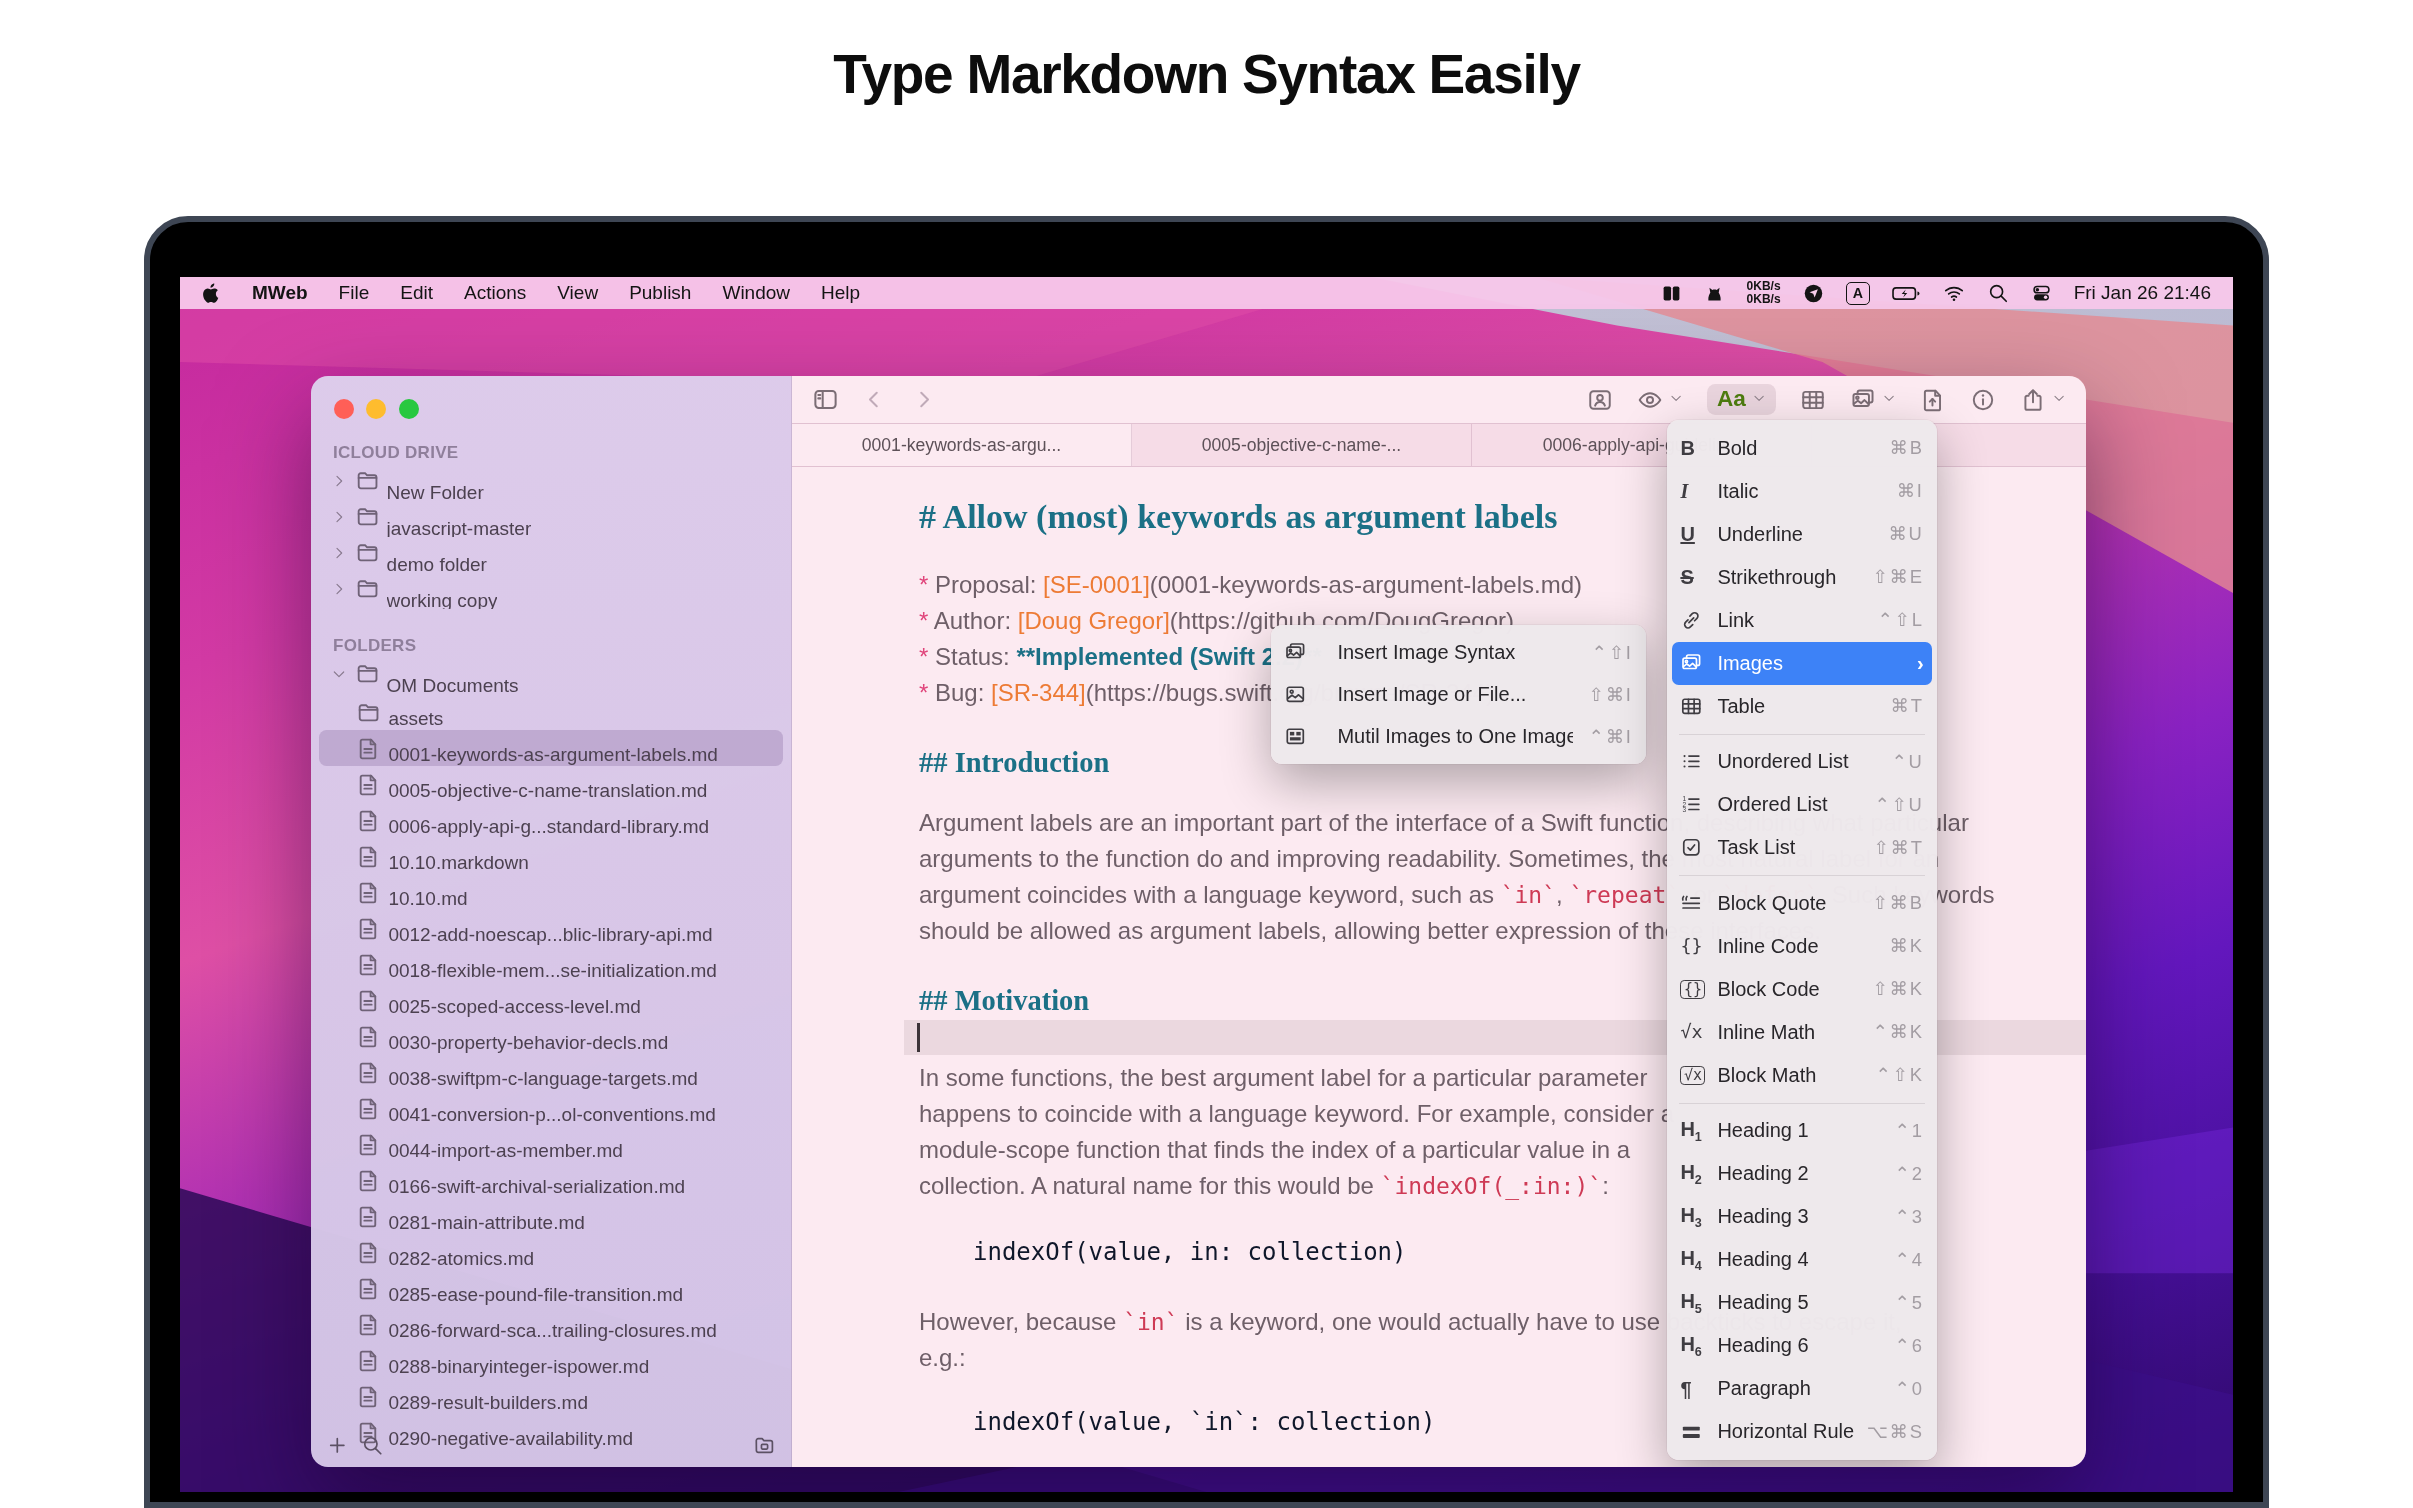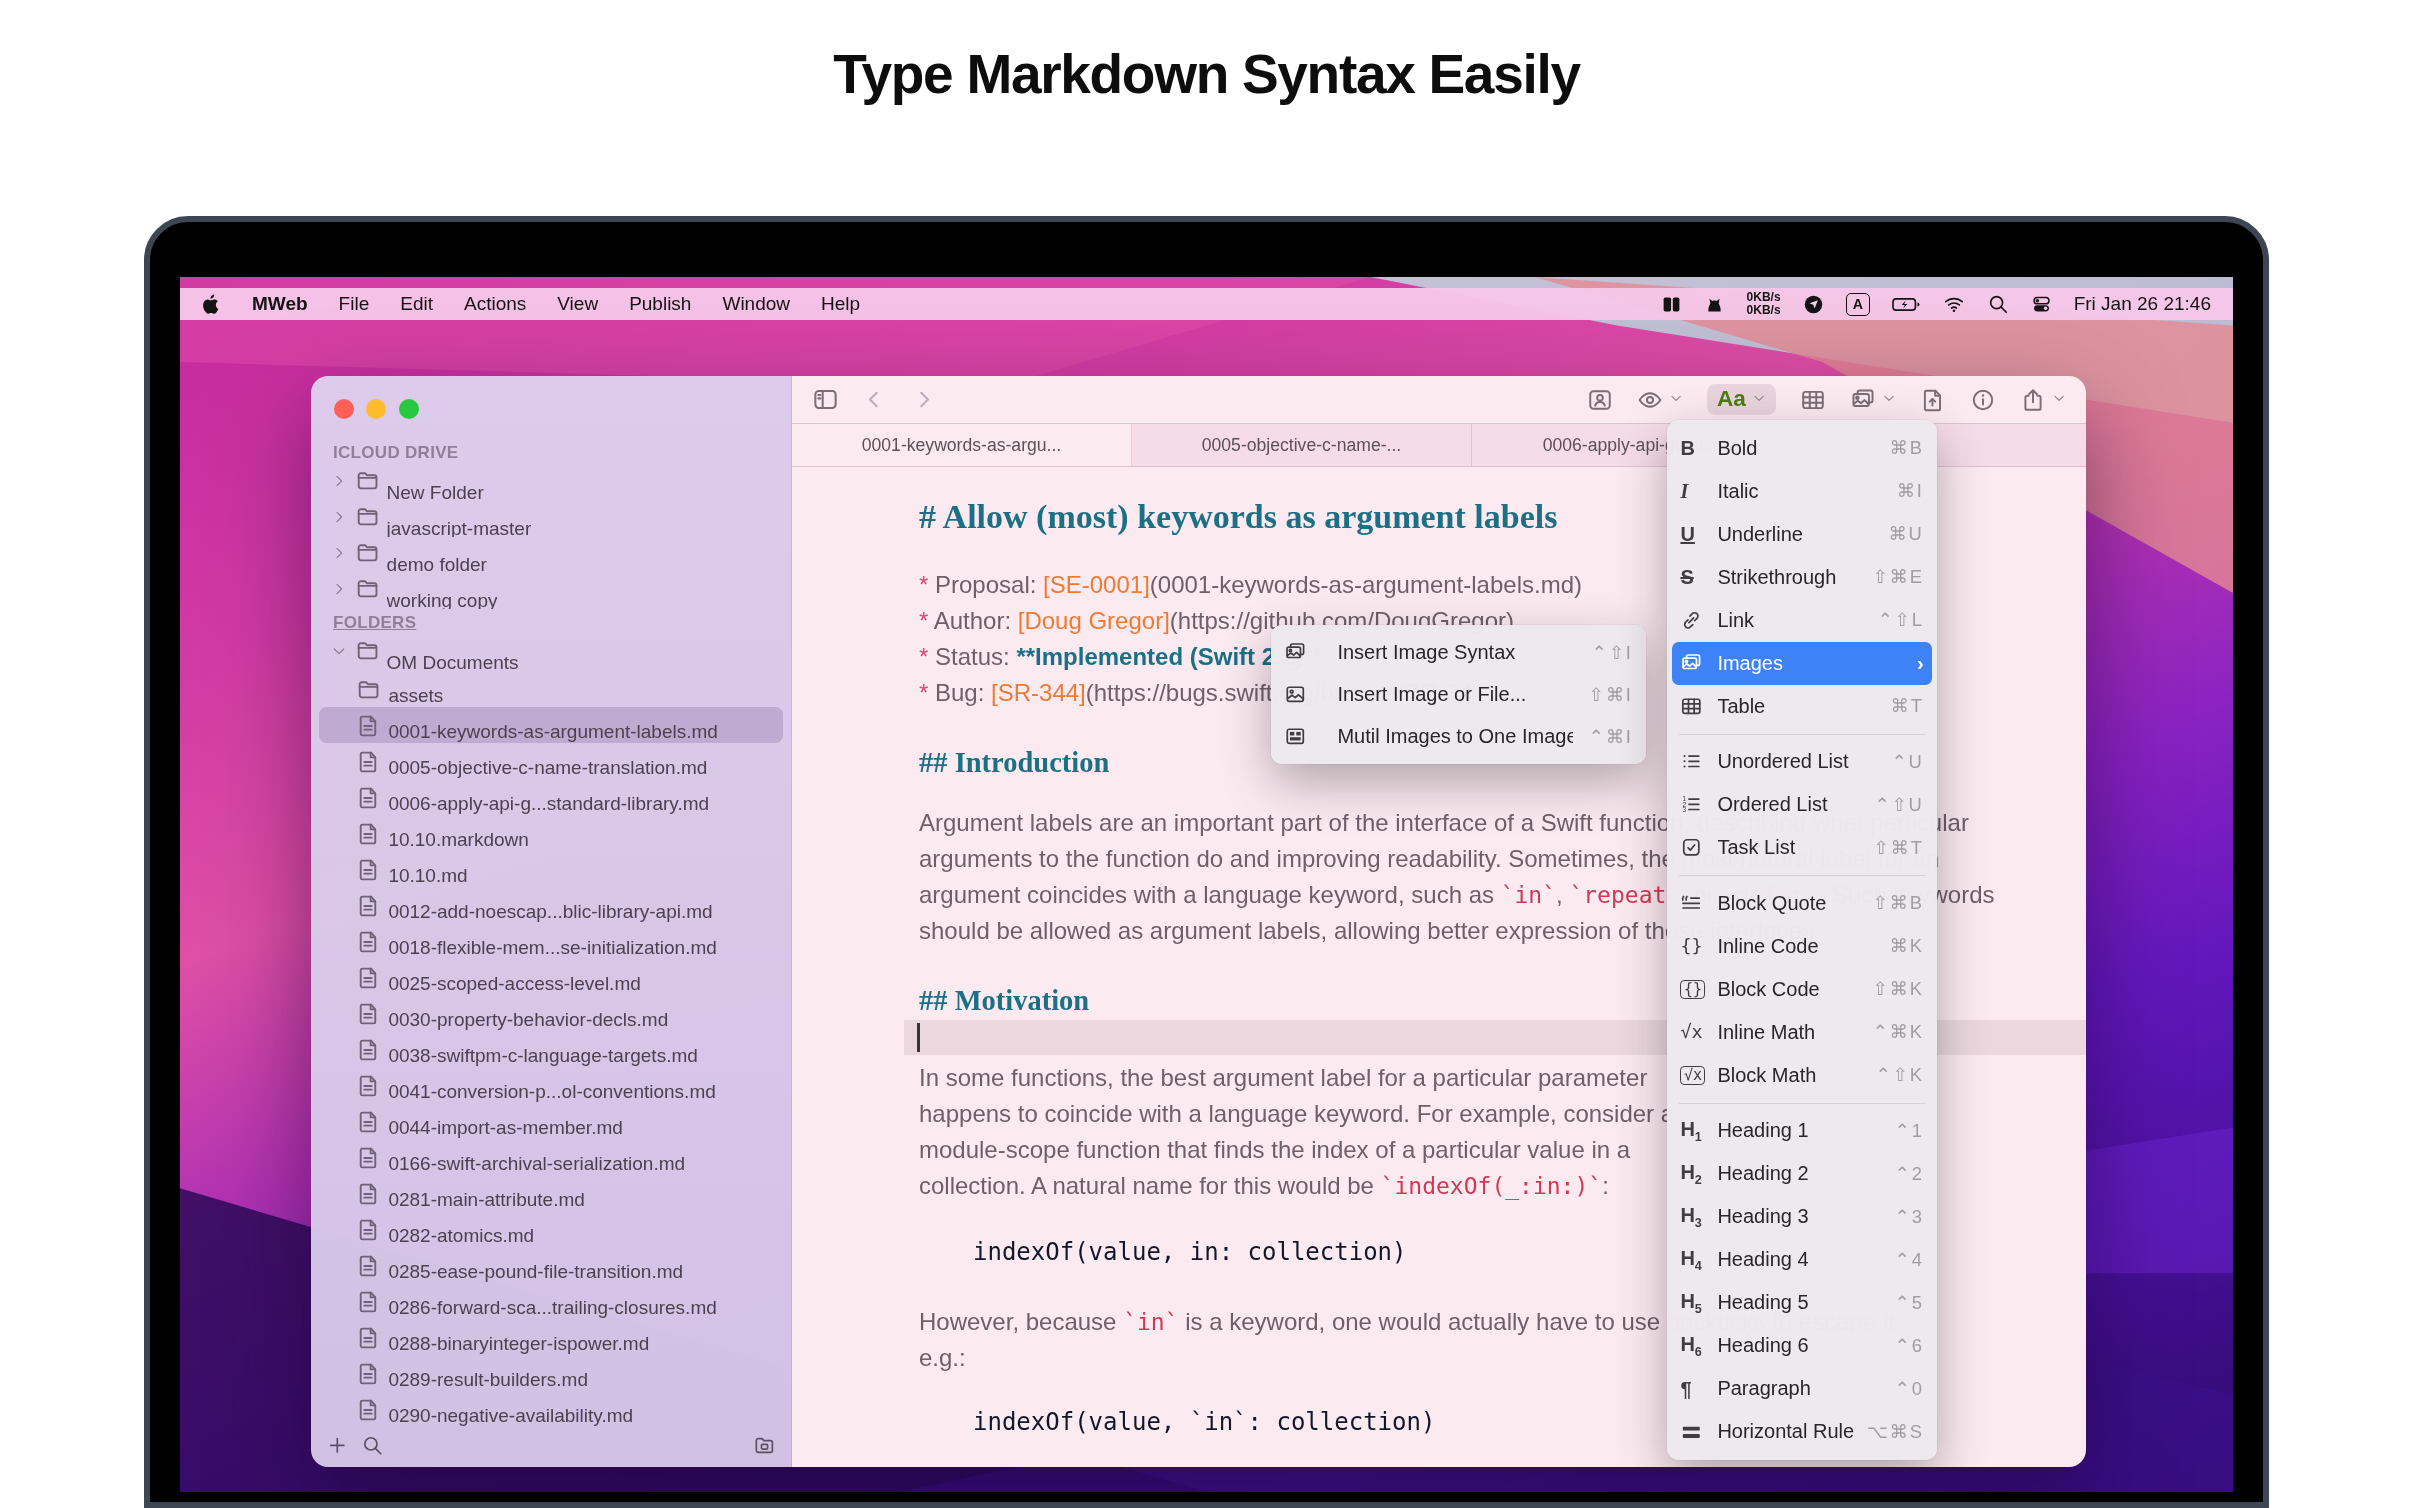--- a/index.html
+++ b/index.html
@@ -17,21 +17,21 @@
   .wp{position:absolute;inset:0;}
   .wp-base{background:linear-gradient(160deg,#c4289e 0%,#d23aa4 20%,#de4fa5 35%,#b232b2 48%,#8a22c2 60%,#6317bd 72%,#4a11a0 84%,#2d0968 100%);}
   .wp-f1{background:linear-gradient(100deg,#cdd1dd,#b9c0d4);clip-path:polygon(58% 0,100% 0,100% 12%,70% 4%);opacity:.95;}
   .wp-f2{background:#e58a92;clip-path:polygon(66% 0,100% 4%,100% 26%,80% 7%);opacity:.8;}
   .wp-f3{background:#e14da8;clip-path:polygon(0 0,58% 0,40% 9%,0 7%);opacity:.5;}
   .wp-f4{background:#240753;clip-path:polygon(0 75%,0 100%,50% 100%);opacity:.8;}
   .wp-f5{background:#3c0f8a;clip-path:polygon(35% 100%,80% 84%,100% 92%,100% 100%);opacity:.75;}
   .wp-f6{background:#7326d6;clip-path:polygon(55% 82%,100% 70%,100% 82%);opacity:.45;}
 
   
-  .menubar{position:absolute;top:11px;left:0;right:0;height:32px;background:rgba(246,199,233,.96);
+  .menubar{position:absolute;top:0;left:0;right:0;height:32px;background:rgba(246,199,233,.96);
            display:flex;align-items:center;padding:0 22px;font-size:19px;color:#141414;z-index:5;}
   .mb-left{display:flex;align-items:center;gap:31px;}
   .mb-app{font-weight:700;}
   .mb-item{cursor:default;}
   .mb-right{margin-left:auto;display:flex;align-items:center;gap:22px;}
   .mb-right .icn svg{display:block;}
   .net{display:flex;flex-direction:column;align-items:flex-start;line-height:12.6px;font-size:12px;font-weight:600;}
   .inputA{display:inline-flex;align-items:center;justify-content:center;width:22.6px;height:21px;
           border:1.8px solid #141414;border-radius:5px;font-size:14.2px;font-weight:700;}
   .clock{font-size:19px;font-weight:500;white-space:pre;}
@@ -44,21 +44,21 @@
   
   .sidebar{width:480px;flex:none;position:relative;
            background:linear-gradient(180deg,rgba(221,206,236,.98),rgba(212,197,230,.98));
            border-right:0.8px solid rgba(120,90,115,.18);}
   .lights{position:absolute;top:22.6px;left:22.6px;display:flex;gap:12.6px;}
   .light{width:20px;height:20px;border-radius:50%;}
   .l-close{background:#ff5f57;} .l-min{background:#febc2e;} .l-zoom{background:#28c840;}
   .slist{padding-top:64px;}
   .shead{margin:0 0 0 22px;height:25px;display:flex;align-items:center;
          font-size:17px;font-weight:700;letter-spacing:0.3px;color:#8f7f9b;}
-  .shead.second{margin-top:1px;text-decoration:underline;}
+  .shead.second{margin-top:24px;}
   .srow{height:36px;margin:0 8.4px;border-radius:7.5px;display:flex;align-items:center;
         padding:0 6.7px 0 11.7px;font-size:19px;color:#4c4150;white-space:nowrap;overflow:hidden;}
   .srow .chev{width:23.5px;color:#8a7b90;flex:none;}
   .srow .chev svg{width:16px;height:16px;}
   .srow .ficn{width:32px;color:#6f6277;flex:none;}
   .srow .ficn svg{width:25px;height:25px;}
   .srow.indent{padding-left:37px;align-items:flex-end;}
   .srow.selected{background:rgba(140,110,165,.34);}
   .slabel{overflow:hidden;text-overflow:ellipsis;margin-top:20px;}
   .sfoot{position:absolute;left:0;right:0;bottom:0;height:44px;color:#5c5164;}

